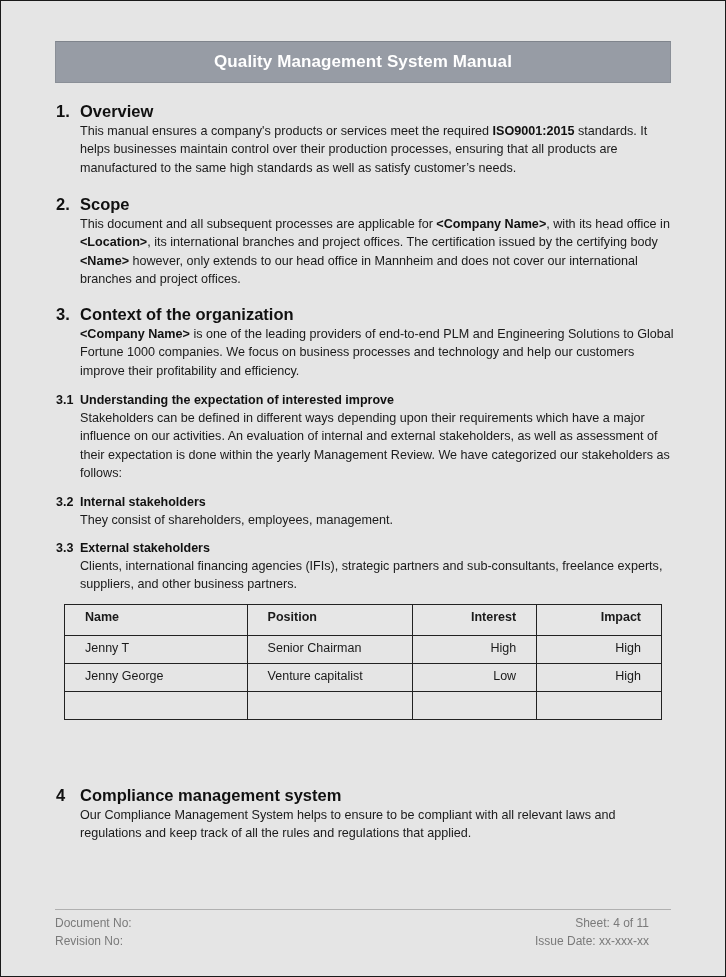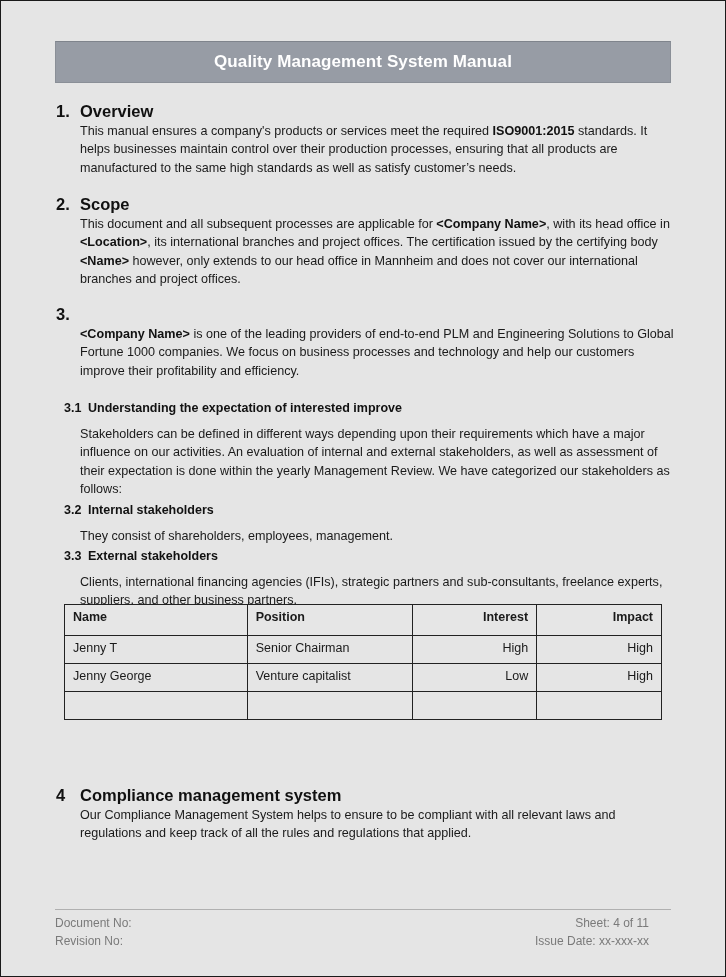--- a/index.html
+++ b/index.html
@@ -38,21 +38,21 @@
       font-size: 16.5px;
       line-height: 22px;
       margin: 0;
     }
     .h1 .num { width: 24px; }
     .h2 {
       display: flex;
       font-weight: bold;
       font-size: 12.5px;
       line-height: 18px;
-      margin: 8px;
+      margin: 0;
     }
     .h2 .num { width: 24px; }
     .para {
       margin: 0 0 0 24px;
       font-size: 12.6px;
       line-height: 18.3px;
       color: #1a1a1a;
     }
     .para b { font-weight: bold; color: #111; }
     .sec { position: absolute; left: 0; width: 620px; }
@@ -61,21 +61,21 @@
       position: absolute;
       left: 8px; top: 504px;
       width: 598px;
       border-collapse: collapse;
       font-size: 12.5px;
       color: #1a1a1a;
     }
     table.stake th, table.stake td {
       border: 1px solid #222222;
       height: 28px;
-      padding: 0 8px;
+      padding: 0 20px;
       vertical-align: top;
       padding-top: 5px;
       box-sizing: border-box;
     }
     table.stake th {
       background: #e6e6e6;
       font-weight: bold;
       text-align: left;
       height: 31px;
     }
@@ -124,20 +124,21 @@
         <span>Scope</span>
       </div>
       <p class="para">
         <span>This document and all subsequent processes are applicable for </span><b>&lt;Company Name&gt;</b><span>, with its head office in </span><b>&lt;Location&gt;</b><span>, its international branches and project offices. The certification issued by the certifying body </span><b>&lt;Name&gt;</b><span> however, only extends to our head office in Mannheim and does not cover our international branches and project offices.</span>
       </p>
     </div>
 
     <div class="sec" style="top:203px;">
       <div class="h1">
         <span class="num">3.</span>
+        <span>Context of the organization</span>
       </div>
       <p class="para">
         <b>&lt;Company Name&gt;</b><span> is one of the leading providers of end-to-end PLM and Engineering Solutions to Global Fortune 1000 companies. We focus on business processes and technology and help our customers improve their profitability and efficiency.</span>
       </p>
     </div>
 
     <div class="sec" style="top:291px;">
       <div class="h2">
         <span class="num">3.1</span>
         <span>Understanding the expectation of interested improve</span>

